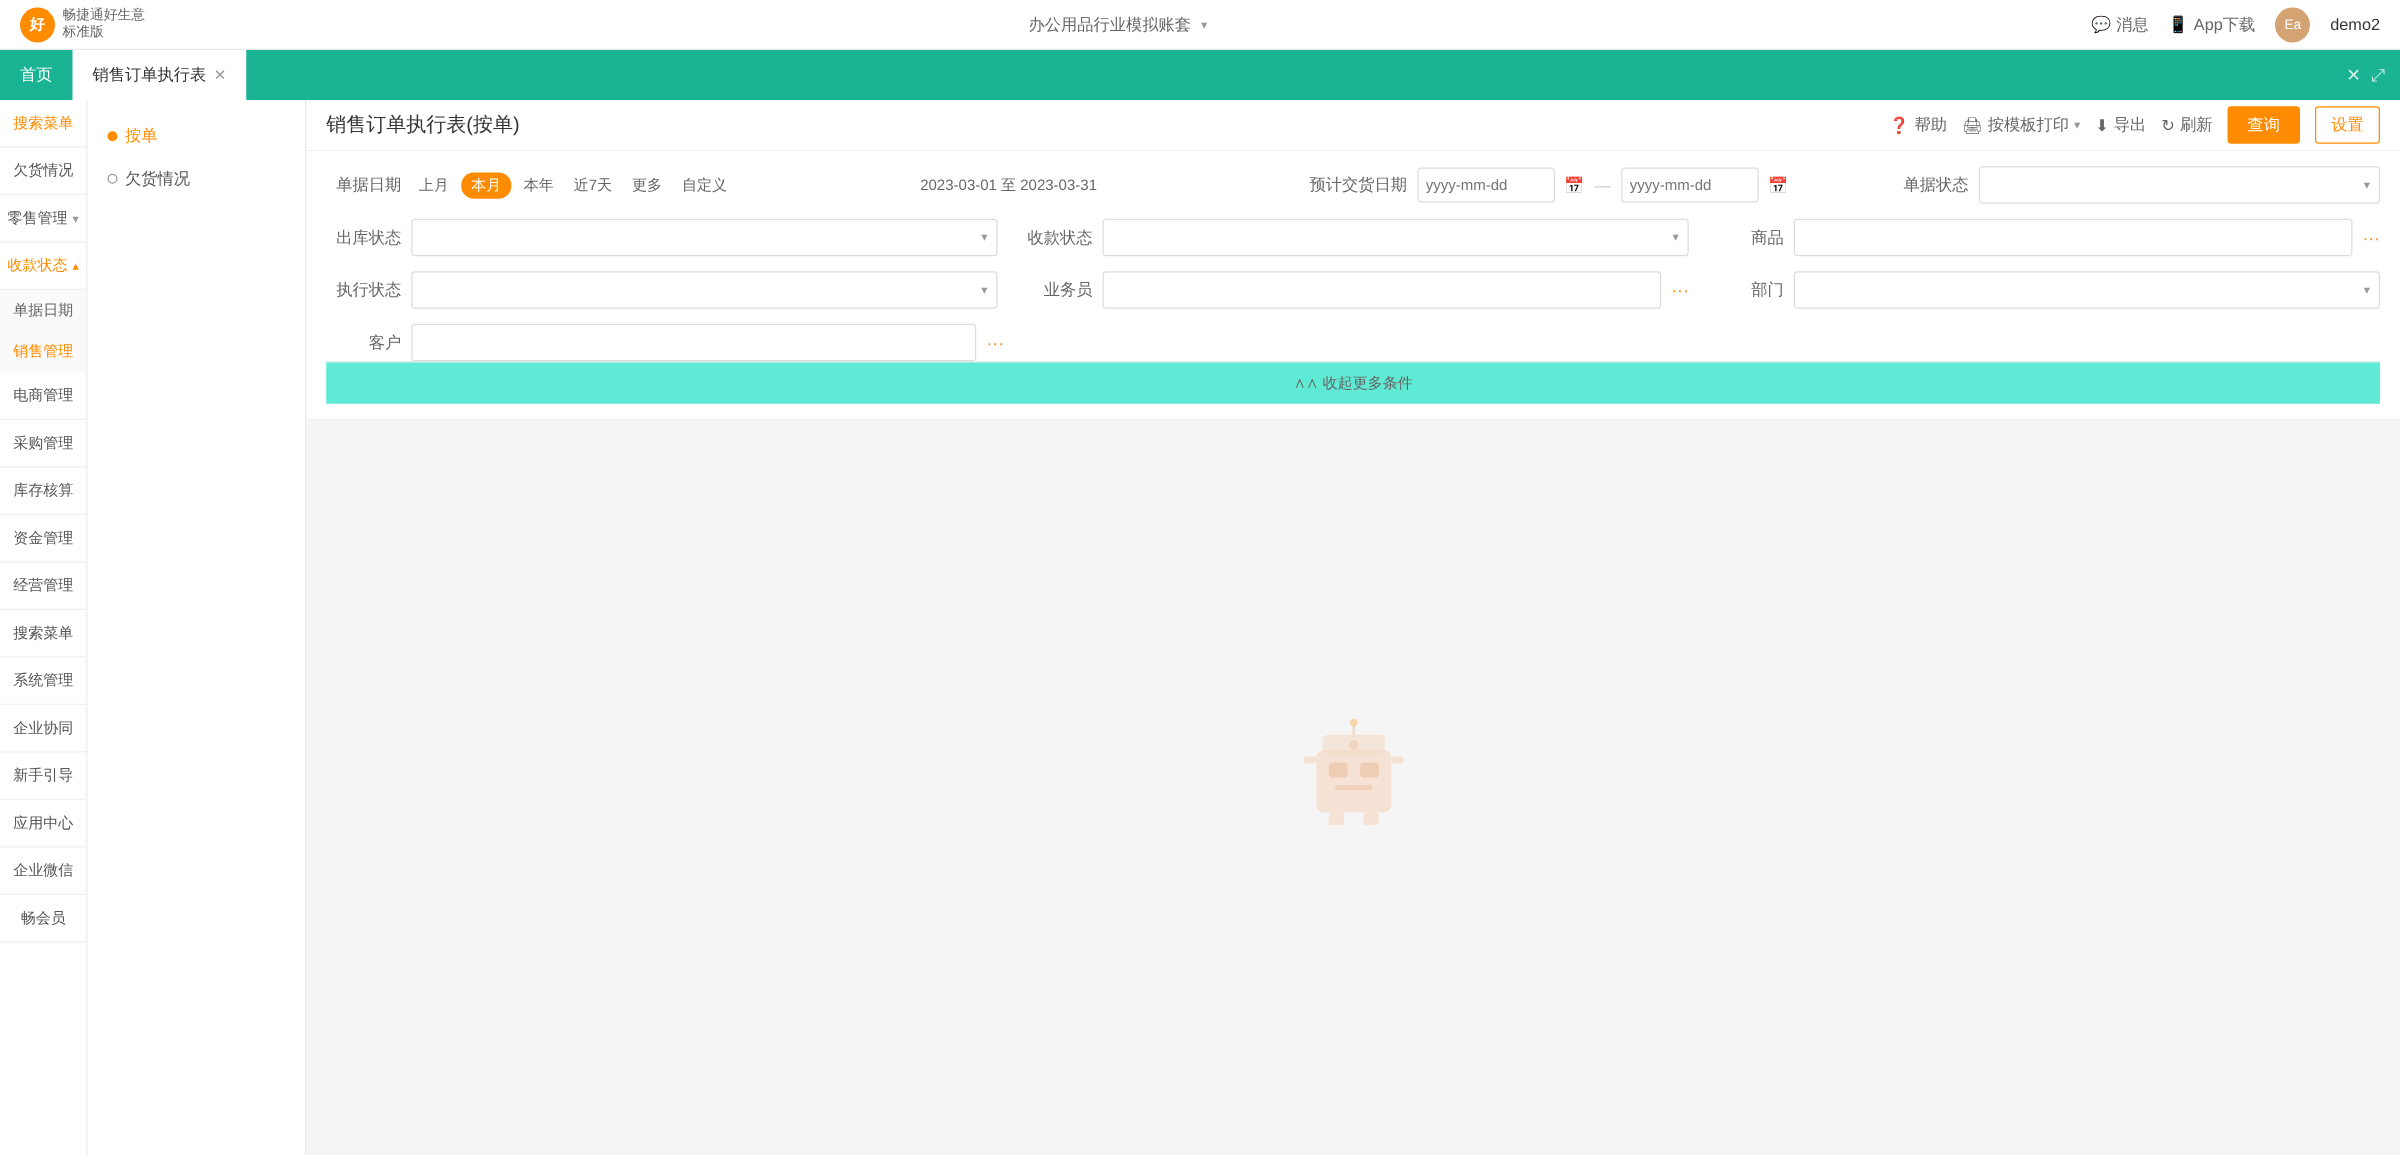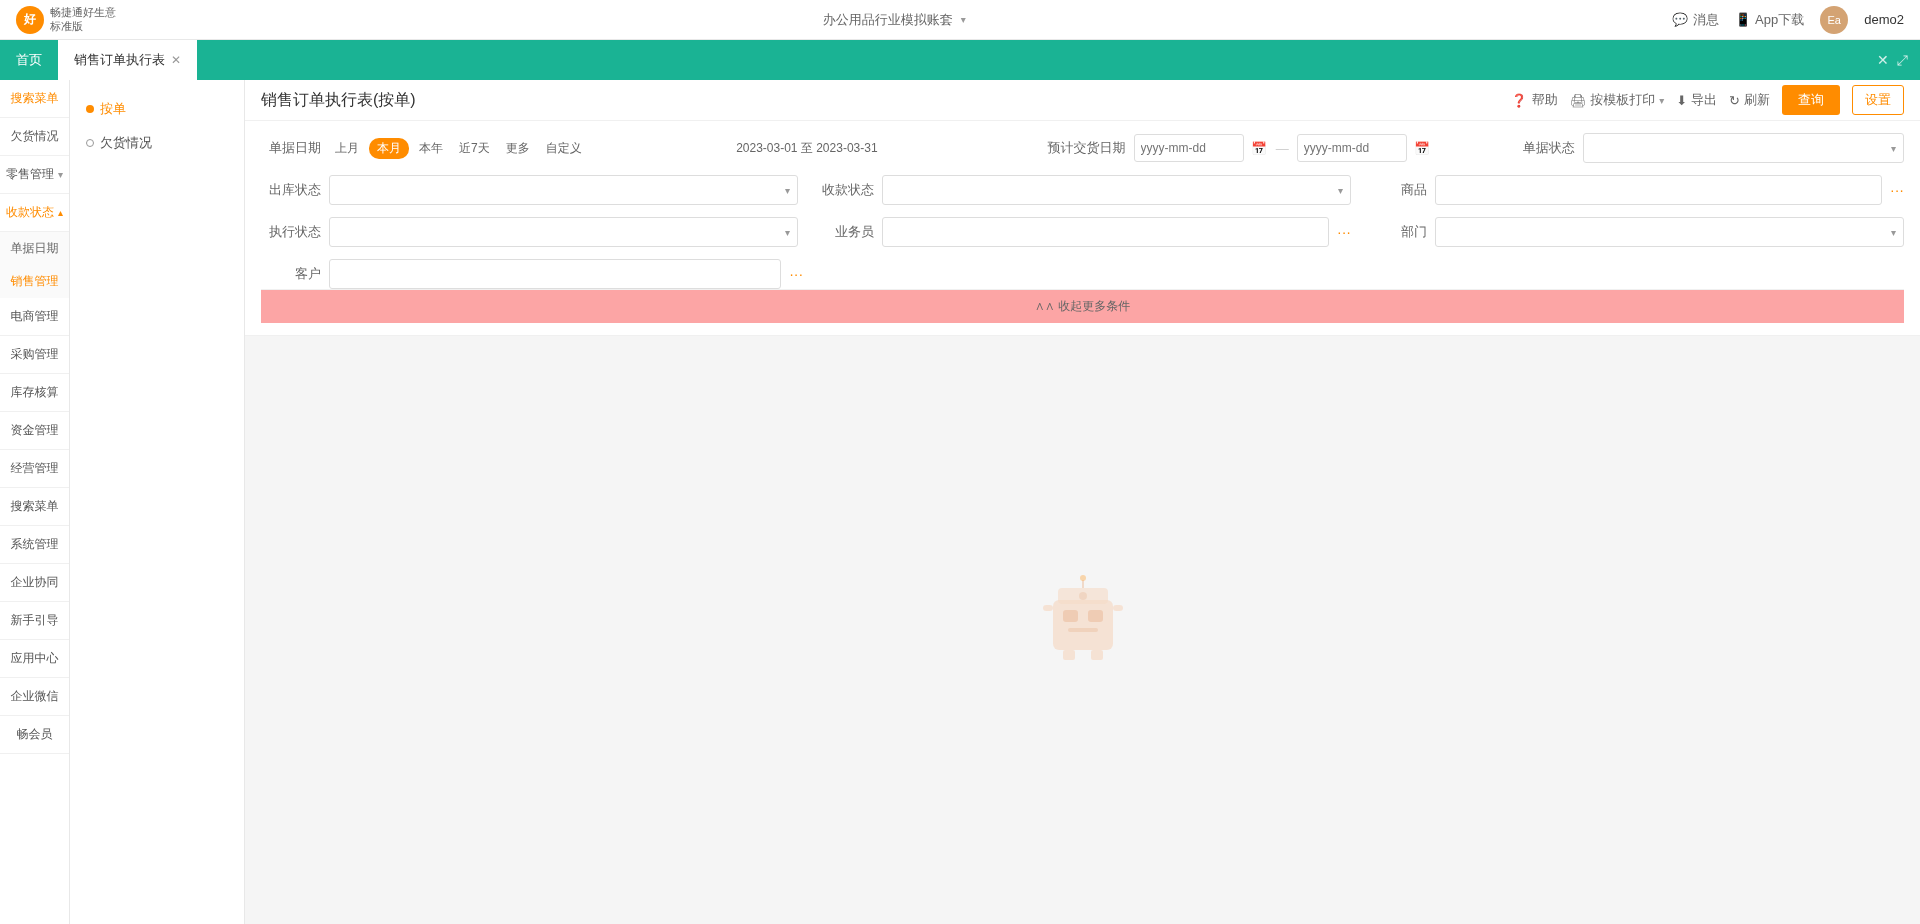--- a/index.html
+++ b/index.html
@@ -222,21 +222,21 @@
     .date-separator { color: #ccc; }
     .cal-icon { color: #ff8c00; font-size: 13px; cursor: pointer; }
 
     
     .collapse-bar {
       text-align: center;
       padding: 8px;
       color: #666;
       font-size: 12px;
       cursor: pointer;
-      background: #fca5a5;
+      background: #5eead4;
       border-top: 1px solid #f0f0f0;
     }
 
     
     .empty-state {
       flex: 1;
       display: flex;
       flex-direction: column;
       align-items: center;
       justify-content: center;

